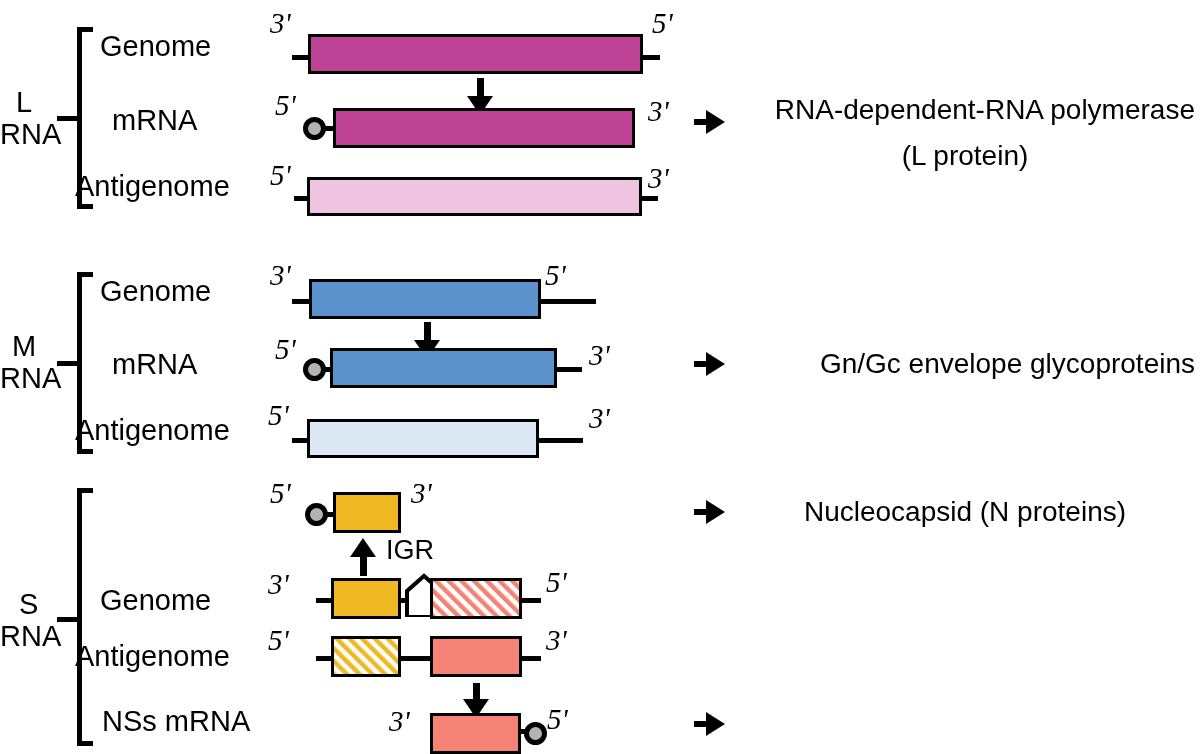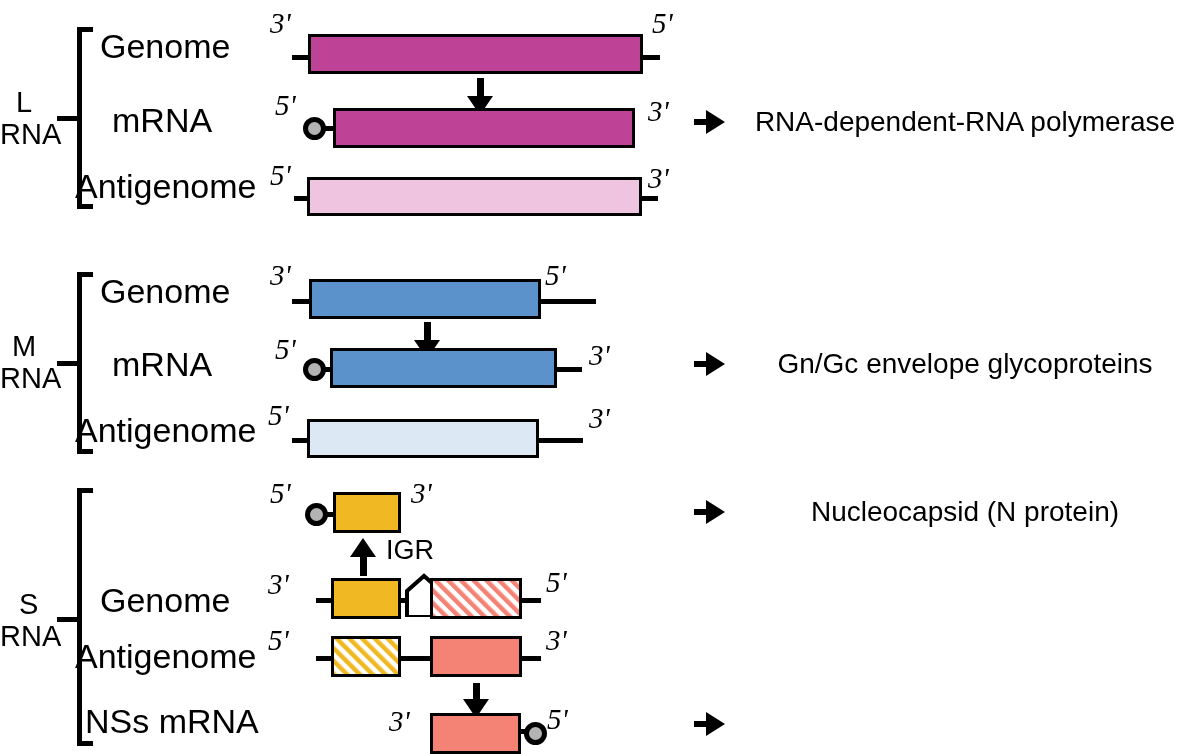--- a/index.html
+++ b/index.html
@@ -21,21 +21,21 @@
   .abs { position: absolute; }
 
   
   .seg-label {
     font-size: 29px;
     line-height: 32px;
     letter-spacing: 0px;
     white-space: nowrap;
   }
   .row-label {
-    font-size: 34px;
+    font-size: 29px;
     line-height: 32px;
     white-space: nowrap;
   }
   .endlabel {
     font-size: 29px;
     line-height: 30px;
     white-space: nowrap;
     font-style: italic;
     font-family: "Liberation Serif", serif;
   }
@@ -157,21 +157,22 @@
 
   <div class="abs row-label" style="left:75px; top:170px;">Antigenome</div>
   <div class="abs endlabel" style="left:270px; top:160px;">5'</div>
   <div class="abs endlabel" style="left:648px; top:163px;">3'</div>
   <div class="abs line" style="left:294px; top:196px; width:22px;"></div>
   <div class="abs line" style="left:636px; top:196px; width:22px;"></div>
   <div class="abs bar" style="left:307px; top:177px; width:335px; height:39px; background:#EEC4E0;"></div>
 
   <div class="abs arrow-right-stem" style="left:694px; top:119px;"></div>
   <div class="abs arrow-right" style="left:706px; top:110px;"></div>
-  <div class="abs protein-text" style="left:735px; top:105px; width:460px;">RNA-dependent-RNA polymerase</div>
+  <div class="abs protein-text" style="left:735px; top:93px; width:460px;text-align:right;">RNA-dependent-RNA polymerase</div>
+  <div class="abs protein-text" style="left:735px; top:139px; width:460px;">(L protein)</div>
 
   <div class="abs bracket" style="left:77px; top:272px; height:182px;"></div>
   <div class="abs bracket-tick" style="left:57px; top:361px;"></div>
   <div class="abs seg-label" style="left:12px; top:330px;">M</div>
   <div class="abs seg-label" style="left:0px; top:362px;">RNA</div>
 
   <div class="abs row-label" style="left:100px; top:275px;">Genome</div>
   <div class="abs endlabel" style="left:270px; top:260px;">3'</div>
   <div class="abs endlabel" style="left:545px; top:260px;">5'</div>
   <div class="abs line" style="left:292px; top:299px; width:25px;"></div>
@@ -191,21 +192,21 @@
 
   <div class="abs row-label" style="left:75px; top:414px;">Antigenome</div>
   <div class="abs endlabel" style="left:268px; top:400px;">5'</div>
   <div class="abs endlabel" style="left:589px; top:403px;">3'</div>
   <div class="abs line" style="left:292px; top:438px; width:25px;"></div>
   <div class="abs line" style="left:535px; top:438px; width:48px;"></div>
   <div class="abs bar" style="left:307px; top:419px; width:232px; height:39px; background:#DCE9F5;"></div>
 
   <div class="abs arrow-right-stem" style="left:694px; top:361px;"></div>
   <div class="abs arrow-right" style="left:706px; top:352px;"></div>
-  <div class="abs protein-text" style="left:735px; top:347px; width:460px;">Gn/Gc envelope glycoproteins</div>
+  <div class="abs protein-text" style="left:735px; top:347px; width:460px;text-align:right;">Gn/Gc envelope glycoproteins</div>
 
   <div class="abs bracket" style="left:77px; top:488px; height:258px;"></div>
   <div class="abs bracket-tick" style="left:57px; top:617px;"></div>
   <div class="abs seg-label" style="left:19px; top:588px;">S</div>
   <div class="abs seg-label" style="left:0px; top:620px;">RNA</div>
 
   <div class="abs endlabel" style="left:270px; top:478px;">5'</div>
   <div class="abs endlabel" style="left:411px; top:478px;">3'</div>
   <div class="abs cap" style="left:305px; top:503px;"></div>
   <div class="abs line" style="left:324px; top:512px; width:12px;"></div>
@@ -251,27 +252,27 @@
         <rect width="4.5" height="9" fill="#F0B923"></rect>
       </pattern>
     </defs>
     <rect x="1.5" y="1.5" width="67" height="38" fill="url(#hatchGold)" stroke="#000000" stroke-width="3"></rect>
   </svg>
   <div class="abs bar" style="left:430px; top:636px; width:92px; height:41px; background:#F58375;"></div>
 
   <div class="abs arrow-stem" style="left:473px; top:683px; height:20px;"></div>
   <div class="abs arrow-down" style="left:463px; top:699px;"></div>
 
-  <div class="abs row-label" style="left:85px; top:705px;">NSs mRNA</div>
+  <div class="abs row-label" style="left:102px; top:705px;">NSs mRNA</div>
   <div class="abs endlabel" style="left:389px; top:706px;">3'</div>
   <div class="abs endlabel" style="left:547px; top:704px;">5'</div>
   <div class="abs bar" style="left:430px; top:713px; width:91px; height:41px; background:#F58375;"></div>
   <div class="abs line" style="left:518px; top:729px; width:12px;"></div>
   <div class="abs cap" style="left:524px; top:722px;"></div>
 
   <div class="abs arrow-right-stem" style="left:694px; top:509px;"></div>
   <div class="abs arrow-right" style="left:706px; top:500px;"></div>
-  <div class="abs protein-text" style="left:735px; top:495px; width:460px;">Nucleocapsid (N protein)</div>
+  <div class="abs protein-text" style="left:735px; top:495px; width:460px;">Nucleocapsid (N proteins)</div>
 
   <div class="abs arrow-right-stem" style="left:694px; top:721px;"></div>
   <div class="abs arrow-right" style="left:706px; top:712px;"></div>
 
 </div>
 
 </body></html>

